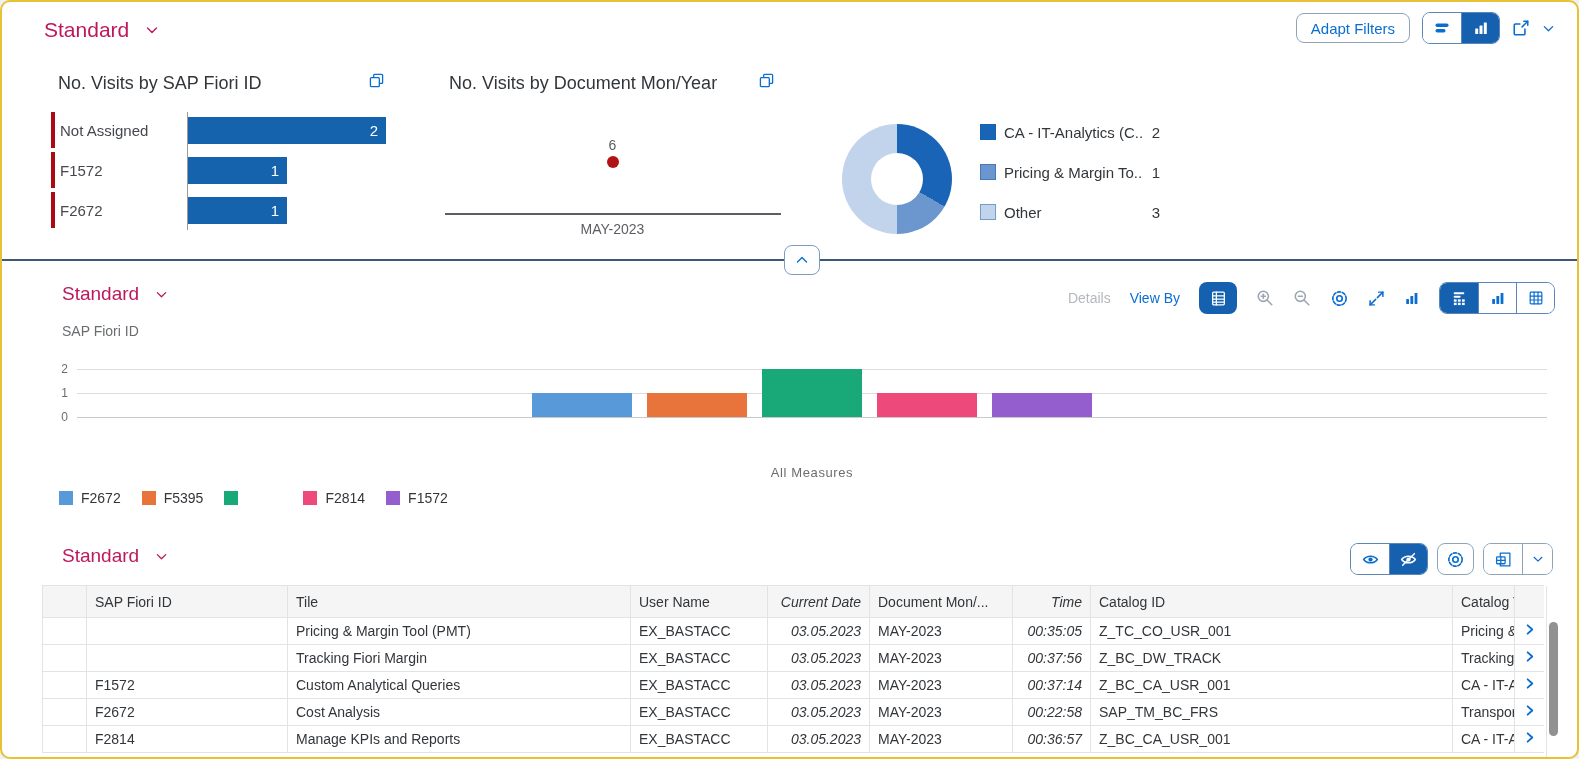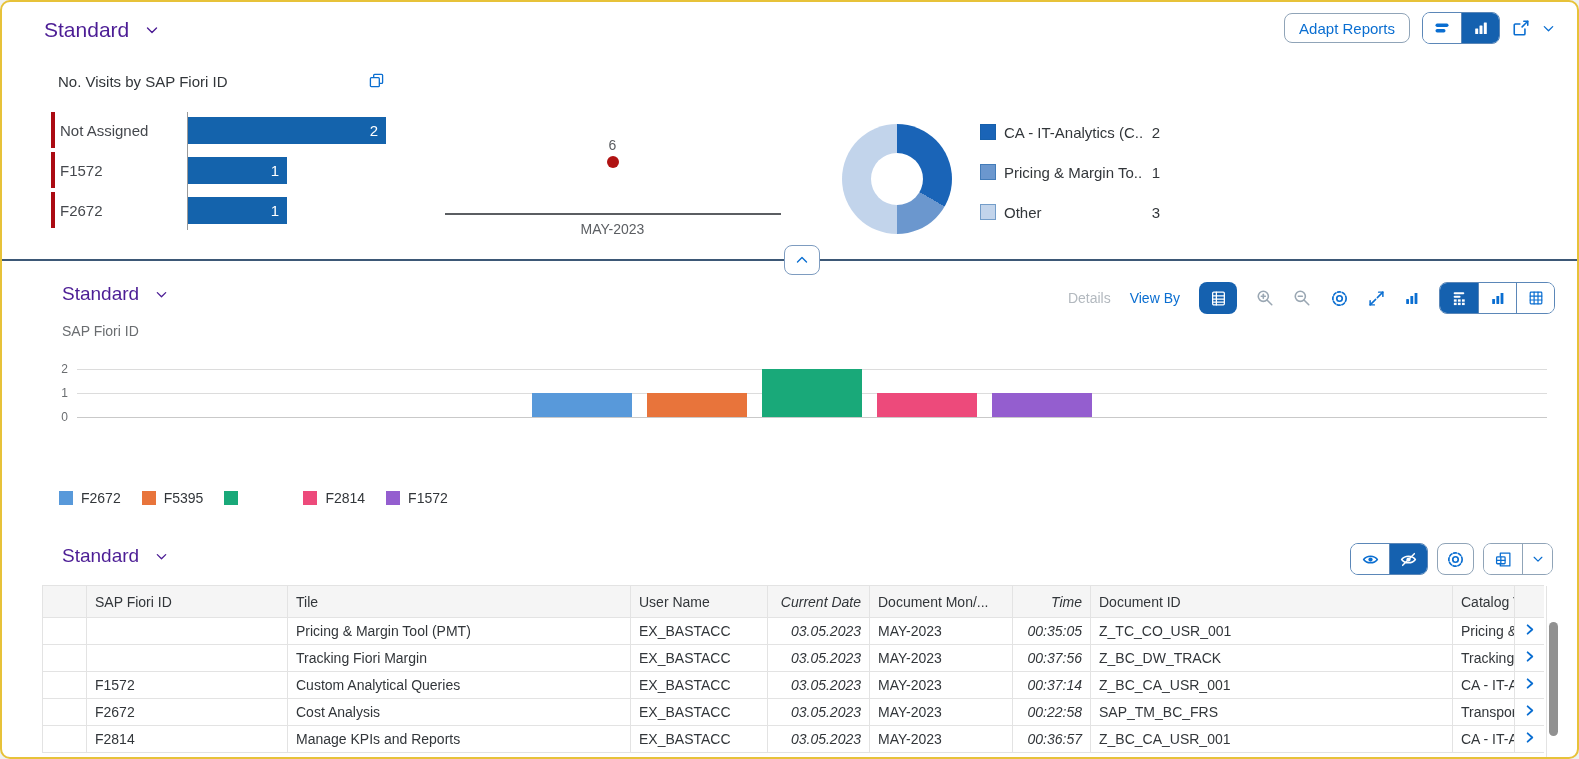--- a/index.html
+++ b/index.html
@@ -5,42 +5,42 @@
   * { box-sizing: border-box; margin: 0; padding: 0; }
   html,body { background:#eef0f2; }
   body { font-family: "Liberation Sans", "DejaVu Sans", sans-serif; }
   #app {
     position: relative; width: 1579px; height: 759px;
     background: #fff; border: 2px solid #e7c239; border-radius: 10px;
     overflow: hidden; color:#32363a;
   }
   .abs { position: absolute; }
   .blue { color:#0a6ed1; }
-  .variant { display:flex; align-items:center; gap:16px; color:#4c1d95; cursor:pointer; }
+  .variant { display:flex; align-items:center; gap:16px; color:#be185d; cursor:pointer; }
   .variant .vlabel { font-weight:400; }
   svg.icon { stroke:currentColor; fill:none; stroke-width:1.4; stroke-linecap:round; stroke-linejoin:round; display:block; }
   svg.fillicon { fill:currentColor; stroke:none; display:block; }
 
   
   .s1-variant { left:42px; top:16px; font-size:21px; }
   .s1-actions { right:22px; top:11px; display:flex; align-items:center; gap:12px; height:30px; }
   .btn {
     background:#fff; border:1px solid #90a4b8; border-radius:8px;
     color:#0a6ed1; font-size:14px; font-family:inherit; cursor:pointer;
     display:flex; align-items:center; justify-content:center;
   }
   .adapt-btn { height:30px; padding:0 14px; font-size:15px; }
   .seg { display:flex; border:1px solid #5b87b8; border-radius:8px; overflow:hidden; }
   .seg .segbtn { width:38px; height:30px; display:flex; align-items:center; justify-content:center; background:#fff; color:#0a6ed1; border:none; cursor:pointer; }
   .seg .segbtn + .segbtn { border-left:1px solid #5b87b8; }
   .seg .segbtn.selected { background:#1561af; color:#fff; }
   .plainicon { background:none; border:none; color:#0a6ed1; cursor:pointer; display:flex; align-items:center; justify-content:center; }
 
   
-  .card-title { font-size:15px; color:#32363a;text-align:center; }
+  .card-title { font-size:18px; color:#32363a;text-align:center; }
   .popout { position:absolute; top:0; right:0; color:#0a6ed1; cursor:pointer; }
   .cardhead { position:absolute; top:71px; height:20px; }
   #card1-head { left:56px; width:326px; }
   #card2-head { left:447px; width:325px; }
   #card3-head { left:838px; width:324px; }
 
   
   #hbar-rows { left:45px; top:108px; width:340px;text-decoration:underline; }
   .hbar-row { position:relative; height:40px; display:flex; align-items:center; }
   .hbar-marker { position:absolute; left:4px; top:2px; width:4px; height:36px; background:#ab0a12; }
@@ -110,21 +110,21 @@
 <div id="app">
 
   <div class="abs s1-variant variant">
     <span class="vlabel">Standard</span>
     <svg class="icon" width="14" height="14" viewBox="0 0 14 14">
         <polyline points="2.5,5 7,9.5 11.5,5"></polyline>
       </svg>
   </div>
 
   <div class="abs s1-actions">
-    <button class="btn adapt-btn">Adapt Reports</button>
+    <button class="btn adapt-btn">Adapt Filters</button>
     <div class="seg">
       <button class="segbtn">
         <svg class="fillicon" width="16" height="16" viewBox="0 0 16 16">
             <rect x="1.5" y="3.5" width="13" height="3.4" rx="1.7"></rect>
             <rect x="1.5" y="9.1" width="10" height="3.4" rx="1.7"></rect>
           </svg>
       </button>
       <button class="segbtn selected">
         <svg class="fillicon" width="16" height="16" viewBox="0 0 16 16">
             <rect x="2.2" y="8.5" width="3" height="5.5" rx="0.5"></rect>
@@ -168,20 +168,29 @@
         <div class="hbar-bar" style="width: 99px; background: rgb(20, 99, 172);">1</div>
       </div>
       <div class="hbar-row">
         <span class="hbar-marker" style="background: rgb(171, 10, 18);"></span>
         <span class="hbar-label">F2672</span>
         <div class="hbar-bar" style="width: 99px; background: rgb(20, 99, 172);">1</div>
       </div>
     </div>
   <div class="abs" id="hbar-axis"></div>
 
+  <div class="abs cardhead" id="card2-head">
+    <span class="card-title">No. Visits by Document Mon/Year</span>
+    <span class="popout">
+      <svg class="icon" width="15" height="15" viewBox="0 0 16 16">
+          <rect x="5" y="1.5" width="9.5" height="9.5" rx="1"></rect>
+          <rect x="1.5" y="5" width="9.5" height="9.5" rx="1" fill="#fff"></rect>
+        </svg>
+    </span>
+  </div>
   <div class="abs c2-value">6</div>
   <div class="abs c2-dot" id="c2-dot" style="background: rgb(176, 19, 19);"></div>
   <div class="abs c2-line"></div>
   <div class="abs c2-xlabel">MAY-2023</div>
 
   <div class="abs" id="donut" style="background: conic-gradient(rgb(26, 100, 183) 0deg, rgb(26, 100, 183) 120deg, rgb(107, 151, 206) 120deg, rgb(107, 151, 206) 180deg, rgb(194, 212, 235) 180deg, rgb(194, 212, 235) 360deg);"></div>
   <div class="abs" id="donut-legend">
       <div class="dleg-item">
         <span class="dleg-swatch" style="background: rgb(26, 100, 183);"></span>
         <span class="dleg-label">CA - IT-Analytics (C...</span>
@@ -302,20 +311,21 @@
   <span class="abs ytick" style="left:46px; top:384px">1</span>
   <span class="abs ytick" style="left:46px; top:408px">0</span>
 
   <div class="abs" id="bars-wrap">
       <div class="vbar" style="left: 455px; height: 24px; background: rgb(88, 153, 218);"></div>
       <div class="vbar" style="left: 570px; height: 24px; background: rgb(232, 116, 59);"></div>
       <div class="vbar" style="left: 685px; height: 48px; background: rgb(25, 169, 121);"></div>
       <div class="vbar" style="left: 800px; height: 24px; background: rgb(237, 74, 123);"></div>
       <div class="vbar" style="left: 915px; height: 24px; background: rgb(148, 94, 207);"></div>
     </div>
+  <div class="abs measures-label">All Measures</div>
   <div class="abs" id="chart-legend">
       <div class="cleg-item">
         <span class="cleg-swatch" style="background: rgb(88, 153, 218);"></span>
         <span class="cleg-label">F2672</span>
       </div>
       <div class="cleg-item">
         <span class="cleg-swatch" style="background: rgb(232, 116, 59);"></span>
         <span class="cleg-label">F5395</span>
       </div>
       <div class="cleg-item">
@@ -394,21 +404,21 @@
       </colgroup>
       <thead>
         <tr>
           <th></th>
           <th>SAP Fiori ID</th>
           <th>Tile</th>
           <th>User Name</th>
           <th class="al-r">Current Date</th>
           <th>Document Mon/...</th>
           <th class="al-r">Time</th>
-          <th>Document ID</th>
+          <th>Catalog ID</th>
           <th>Catalog Title</th>
           <th></th>
         </tr>
       </thead>
       <tbody id="tbody">
           <tr>
             <td></td>
             <td></td>
             <td>Pricing &amp; Margin Tool (PMT)</td>
             <td>EX_BASTACC</td>

